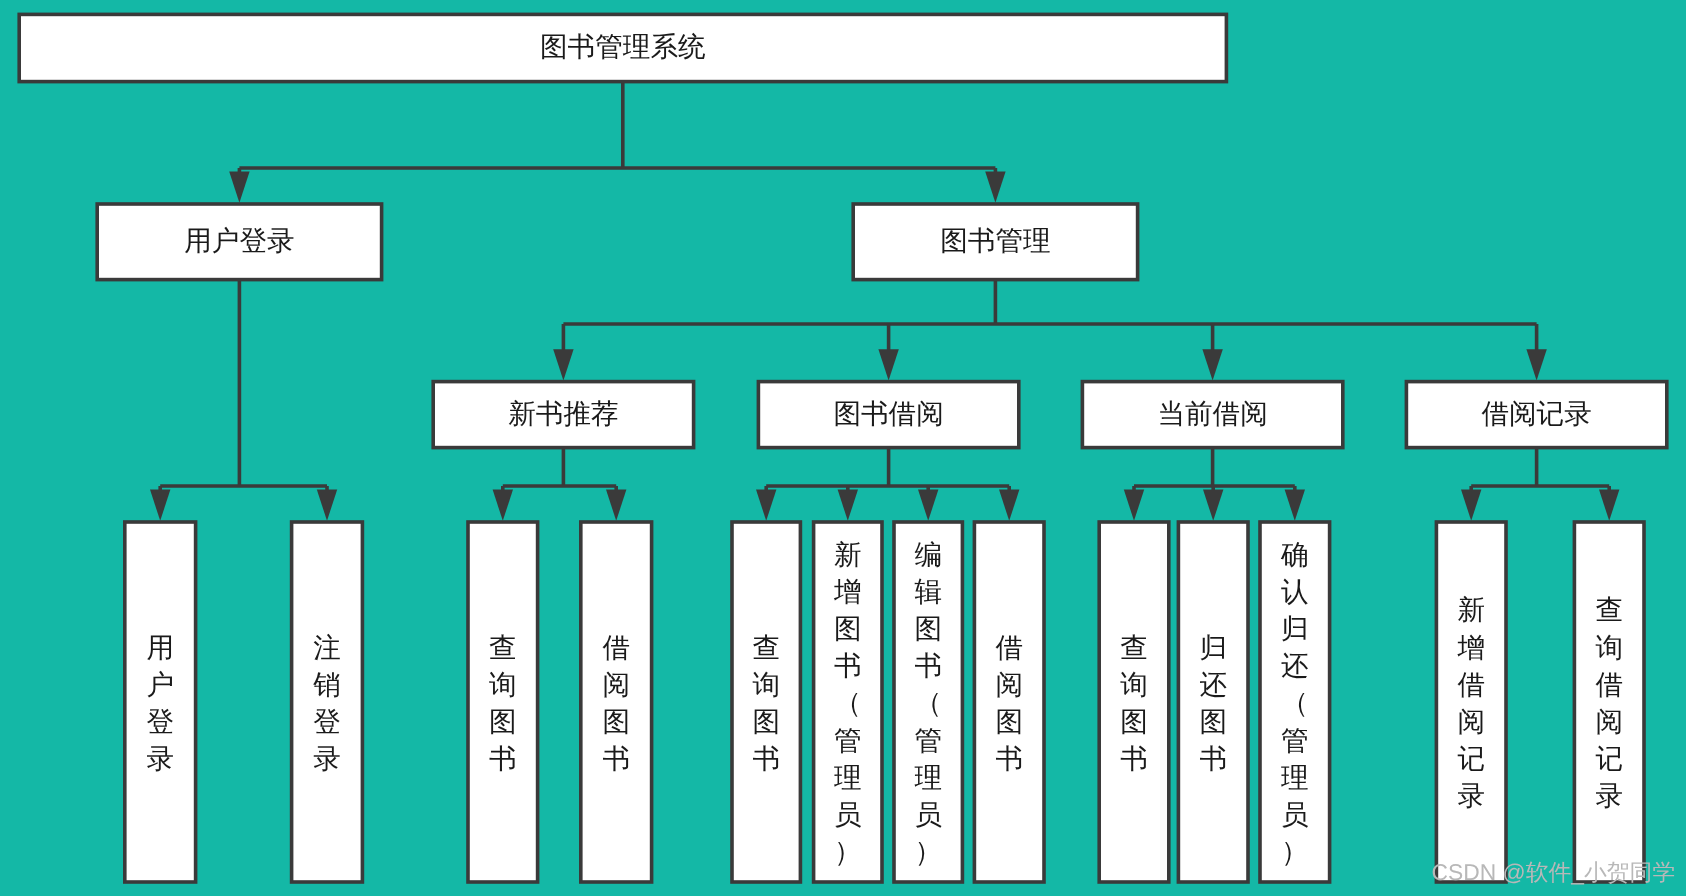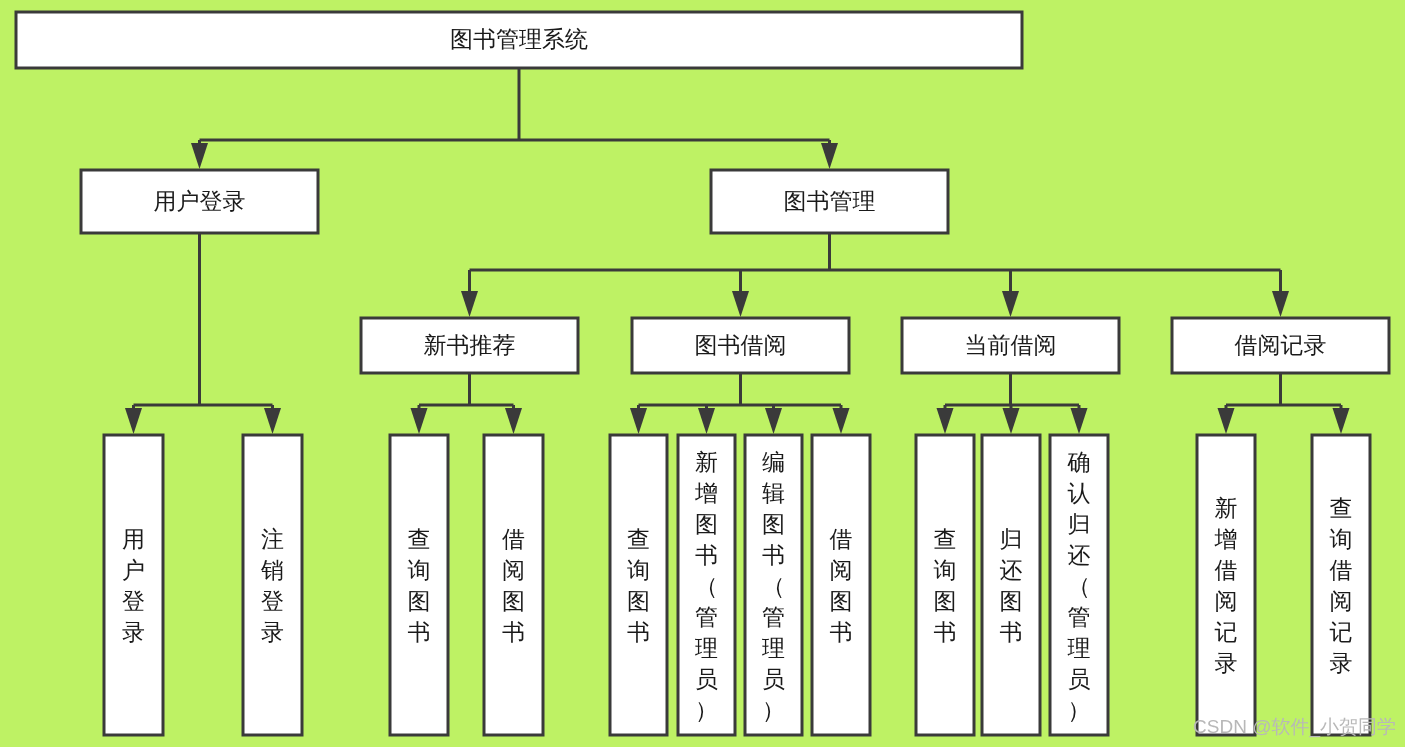--- a/index.html
+++ b/index.html
@@ -7,21 +7,21 @@
     padding: 0;
     background: #ffffff;
   }
   body {
     font-family: "Liberation Sans", "DejaVu Sans", sans-serif;
   }
   #diagram-root {
     position: relative;
     width: 1405px;
     height: 747px;
-    background: #bef264;
+    background: #14b8a6;
     overflow: hidden;
   }
   svg.diagram-svg {
     position: absolute;
     left: 0;
     top: 0;
     width: 1405px;
     height: 747px;
     display: block;
   }

